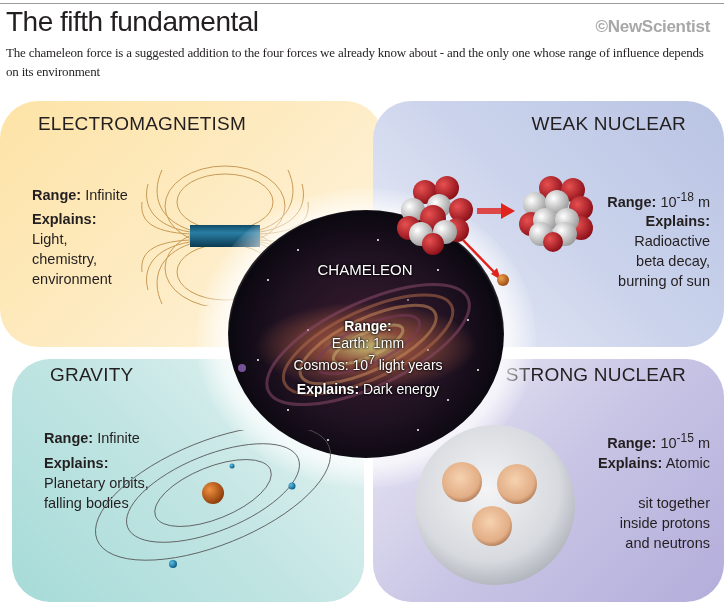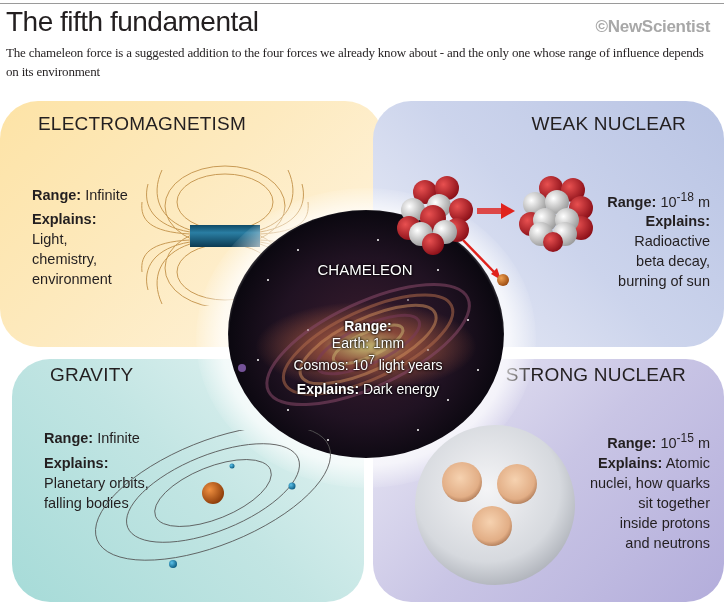--- a/index.html
+++ b/index.html
@@ -121,21 +121,21 @@
 <div class="panel p-st">
   <div class="ptitle" style="right:38px;top:5px;">STRONG NUCLEAR</div>
   <div class="ptext right" style="right:14px;top:69px;">
     <b>Range:</b>
     <span>10</span><sup>-15</sup>
     <span>m</span>
   </div>
   <div class="ptext right" style="right:14px;top:94px;">
     <b>Explains:</b>
     <span>Atomic</span><br>
-    <span>nuclei, how quarks</span><br>
+    <br>
     <span>sit together</span><br>
     <span>inside protons</span><br>
     <span>and neutrons</span>
   </div>
 </div>
 
 <div class="glow"></div>
 <div class="galaxy"></div>
 <svg class="galaxy-svg" width="276" height="248">
   <g fill="none" stroke-width="3" opacity="0.55" transform="rotate(-25 138 130)">

